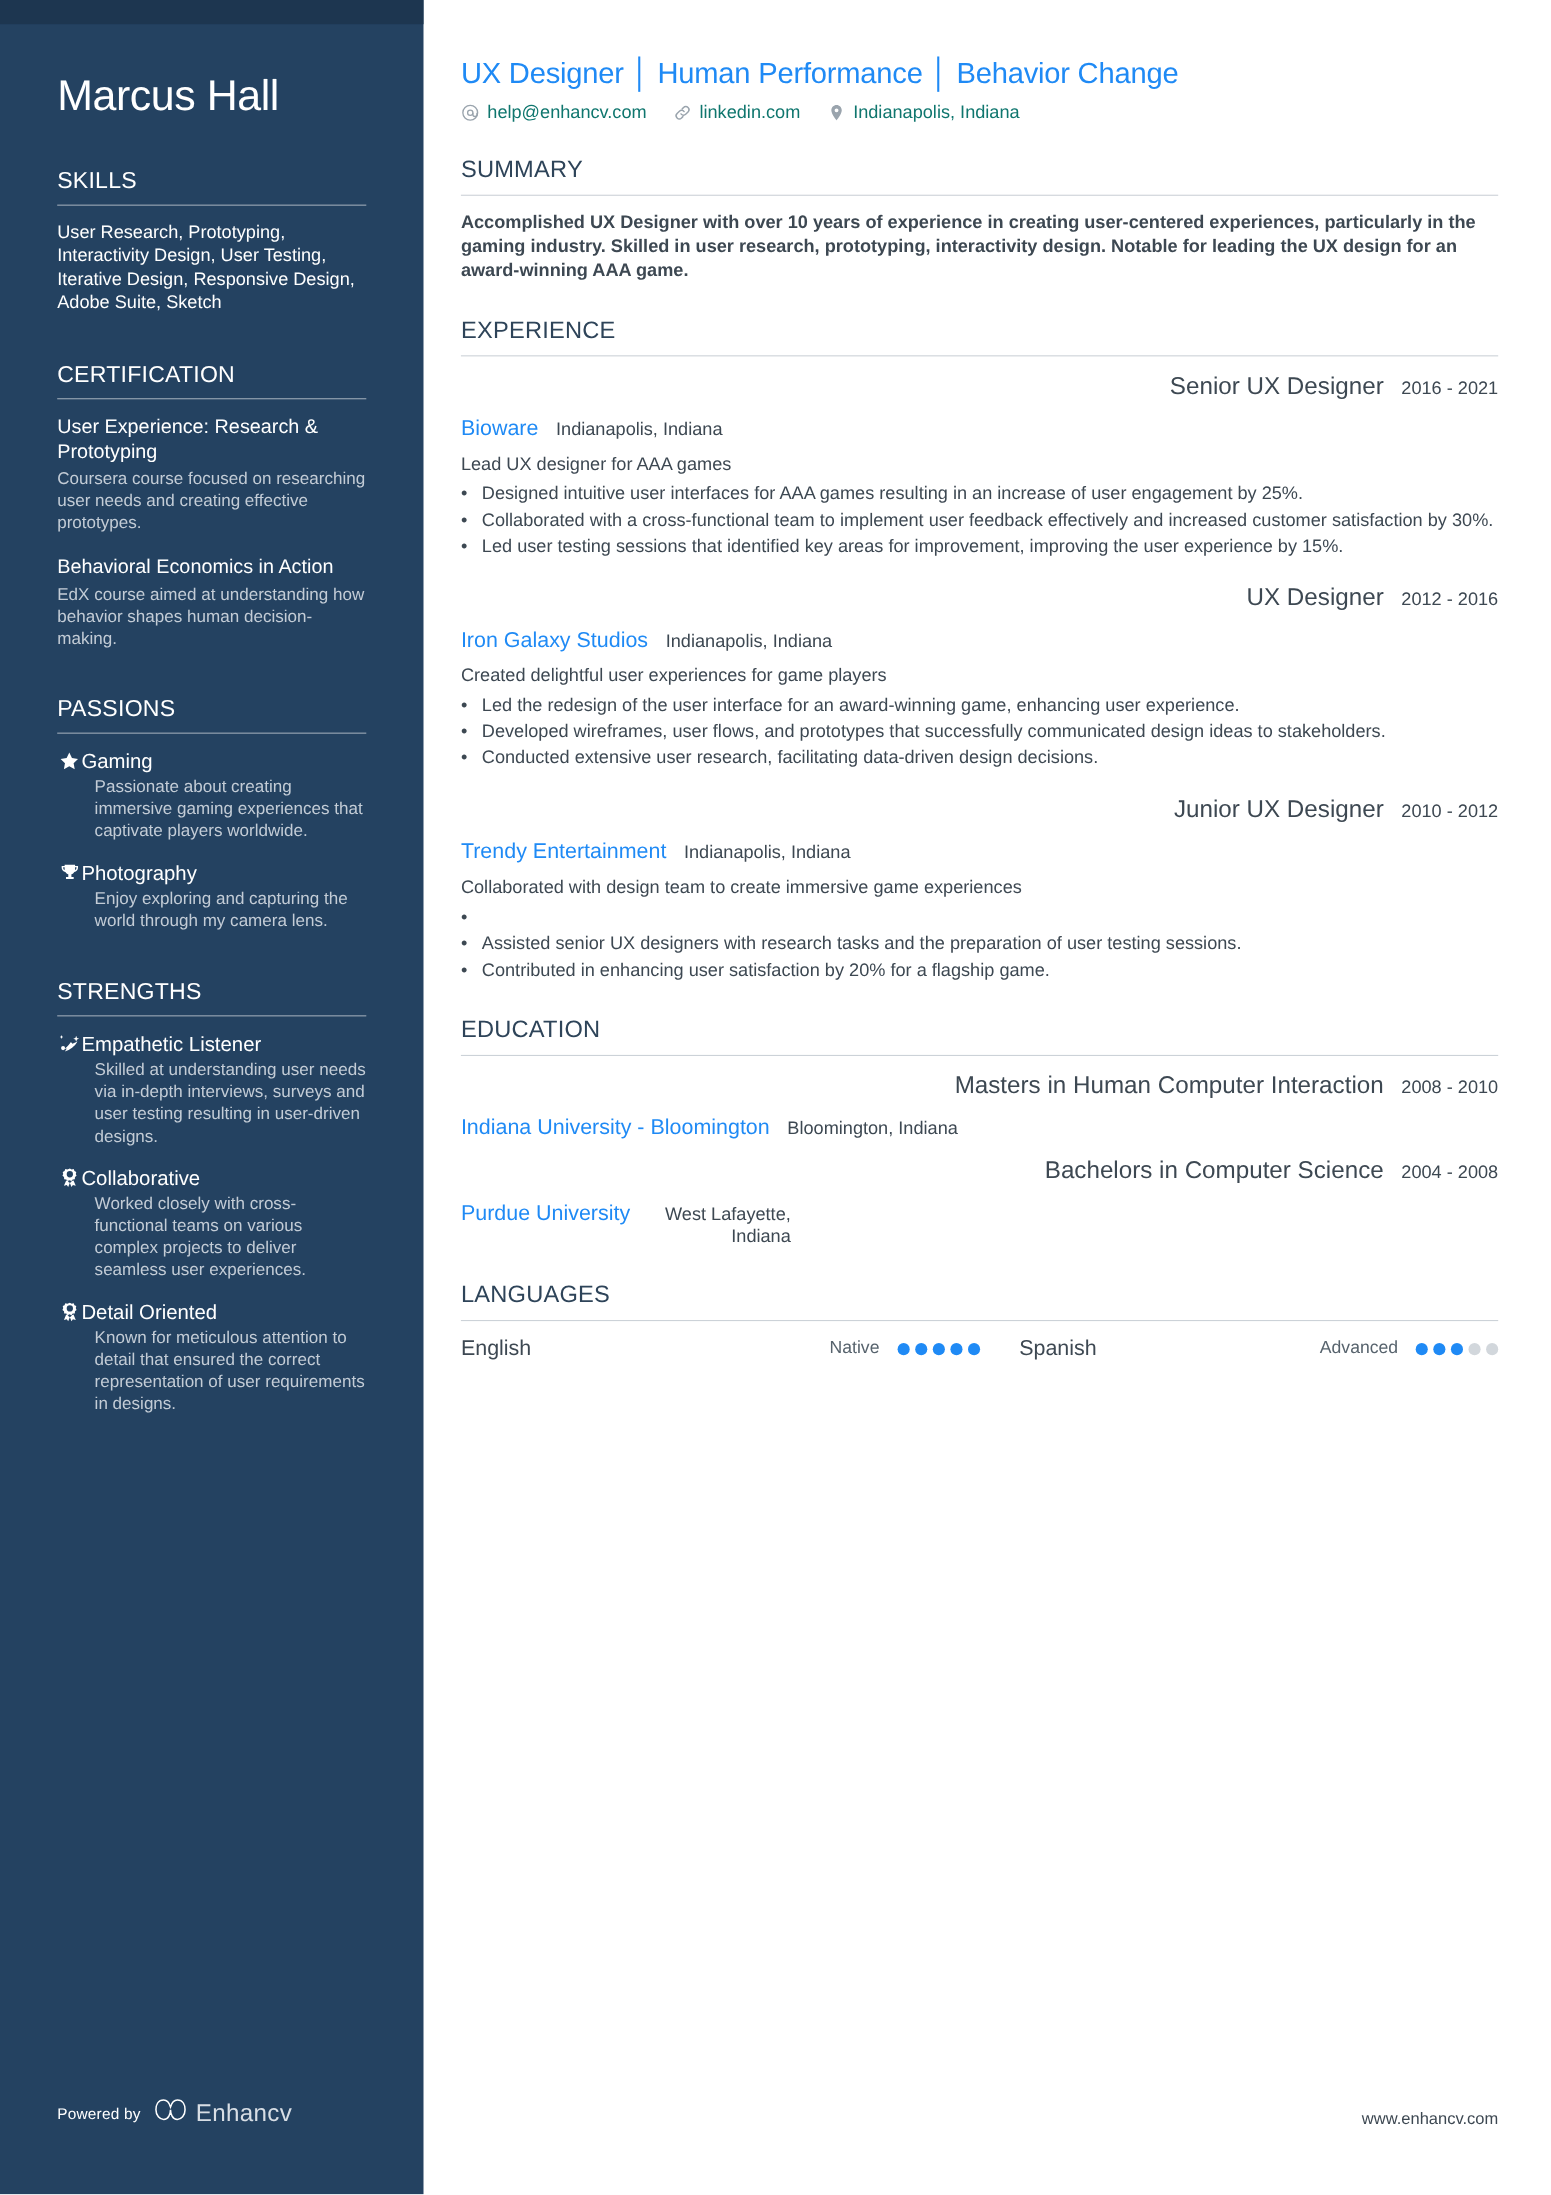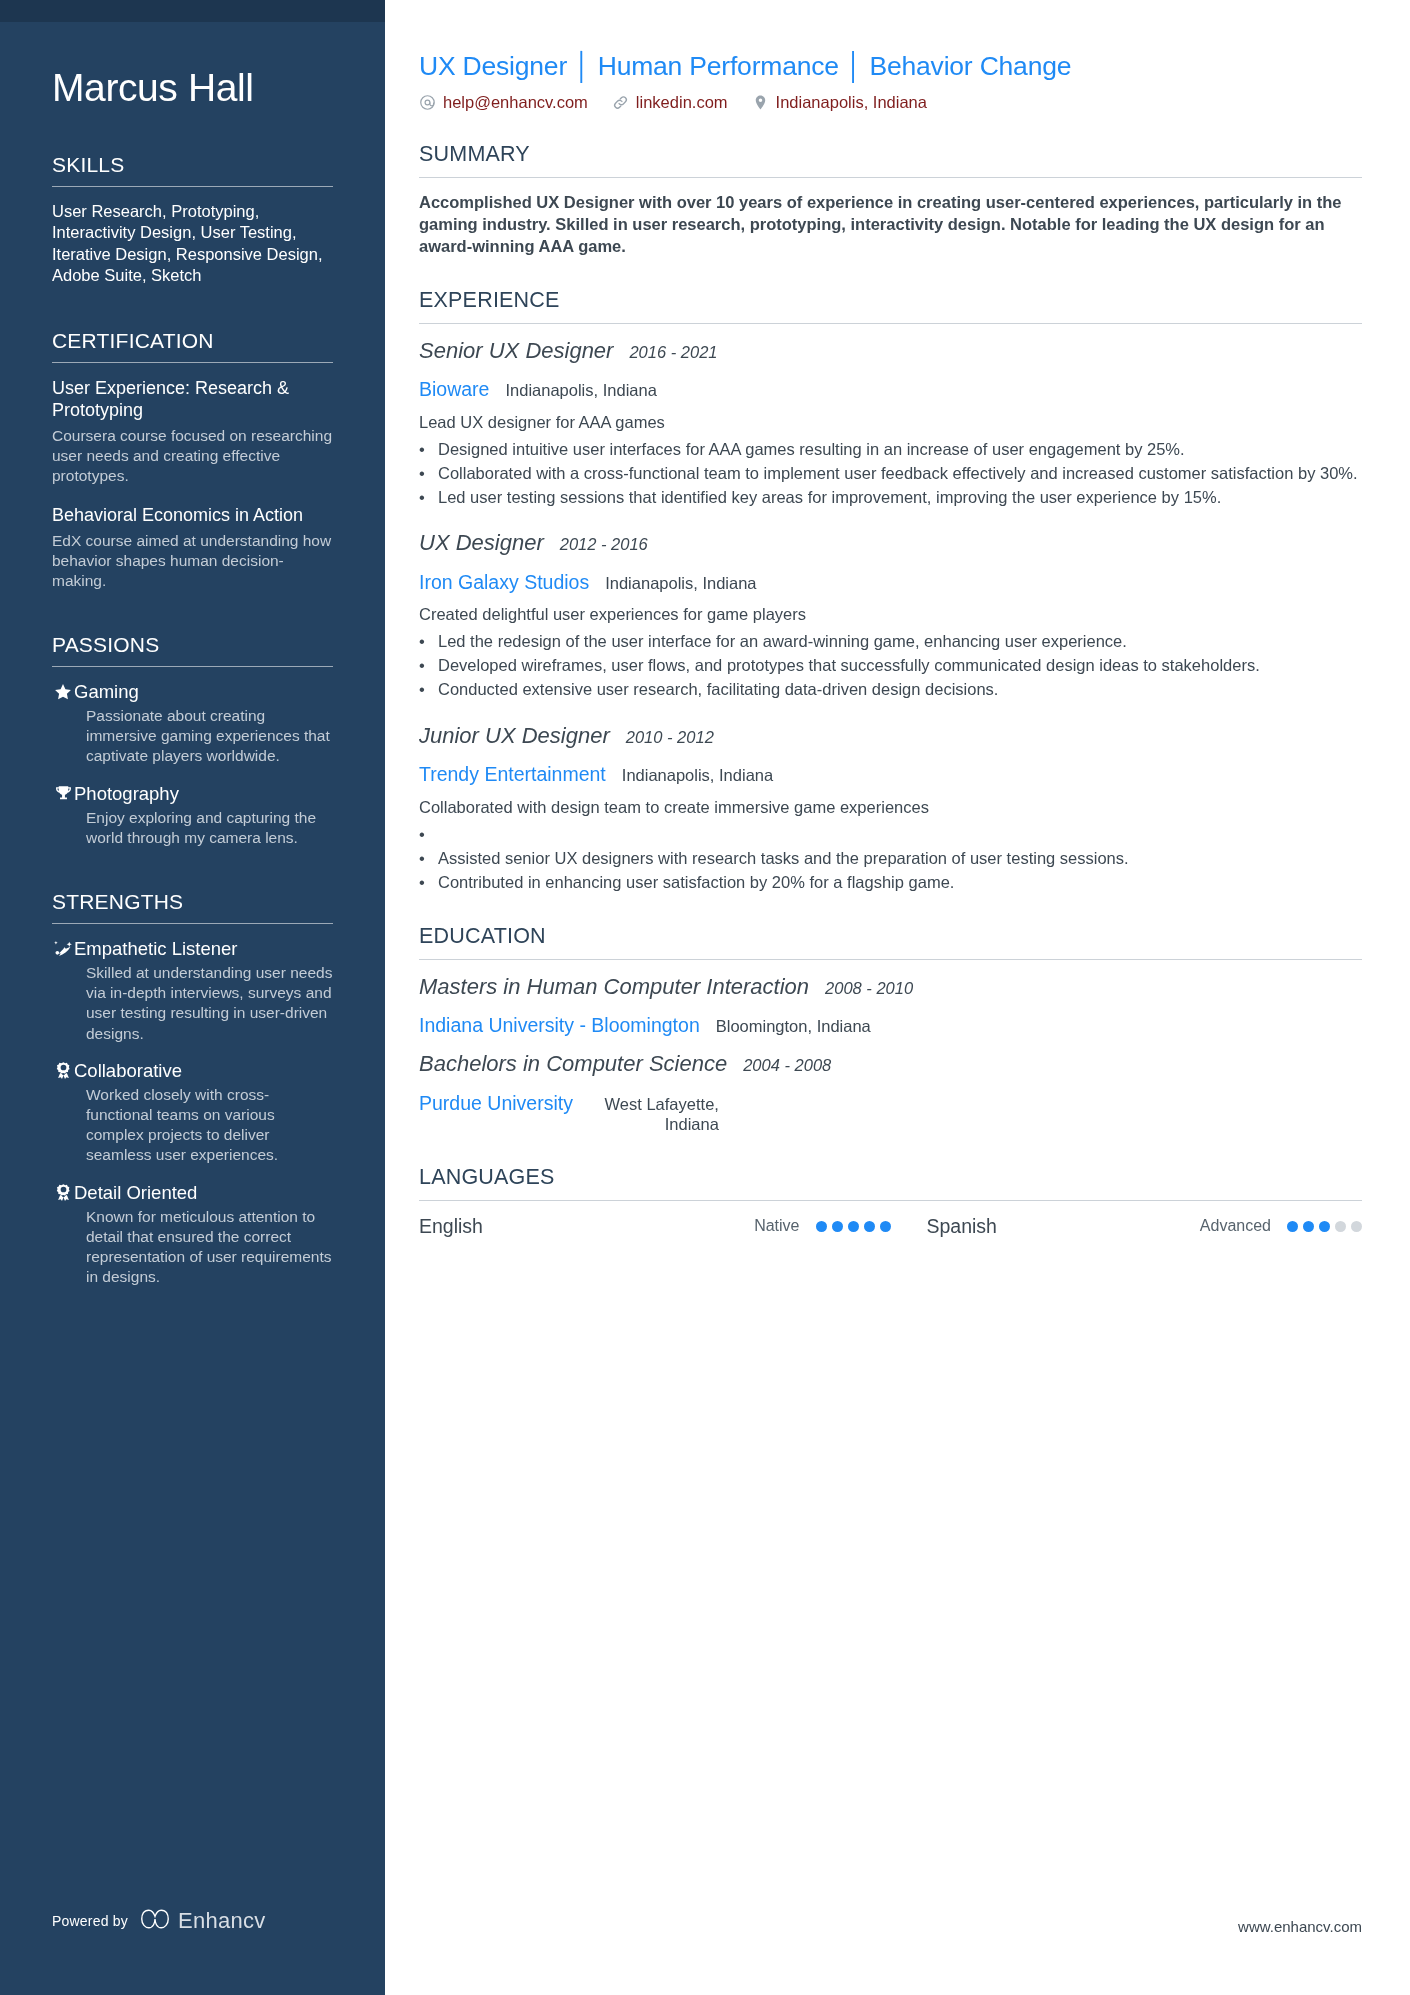--- a/index.html
+++ b/index.html
@@ -142,21 +142,21 @@
     align-items: center;
     gap: 24px;
     margin-top: 10px;
     flex-wrap: wrap;
   }
   .contact {
     display: flex;
     align-items: center;
     gap: 7px;
     font-size: 16.5px;
-    color: #7f1d1d;
+    color: #0f766e;
   }
   .cic { width: 17px; height: 17px; display:block; color:#9aa4ad; flex:0 0 17px; }
 
   .section { margin-top: 30px; }
   .sec-head {
     font-size: 21.5px;
     color: #2e4459;
     letter-spacing: 0.2px;
     padding-bottom: 10px;
   }
@@ -168,24 +168,23 @@
   .summary-text {
     font-size: 16.5px;
     line-height: 1.33;
     color: #3d4852;
     font-weight: bold;
   }
 
   .entry { margin-bottom: 22px; }
   .entry-row {
     display: flex;
-    justify-content: flex-start;
+    justify-content: flex-end;
     align-items: baseline;
     gap: 16px;
-    font-style: italic;
   }
   .entry-title {
     font-size: 22px;
     color: #3d4852;
     font-weight: 400;
     line-height: 1.2;
   }
   .entry-date {
     font-size: 16.5px;
     color: #3d4852;

